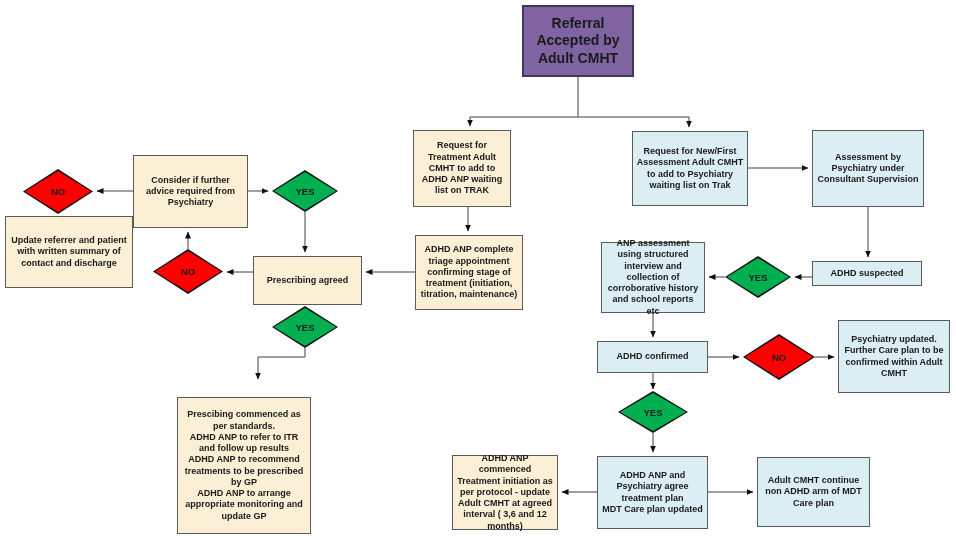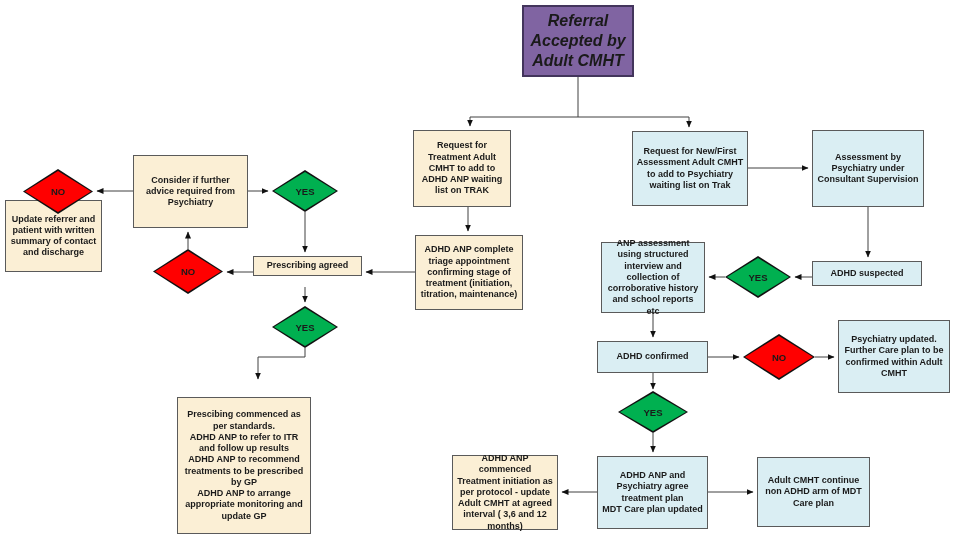--- a/index.html
+++ b/index.html
@@ -15,39 +15,39 @@
     text-align:center; padding:3px;
     font-size:9px; line-height:1.25; font-weight:600; color:#1a1a1a;
     border:1px solid var(--border, #5a5a5a);
   }
   .node .txt { white-space:pre-line; }
   .cream  { background:var(--cream, #FBEFD5); }
   .blue   { background:var(--blue, #DAEEF3); }
   .purple {
     background:var(--purple, #8064A2);
     border:2px solid var(--purple-border, #43355C);
-    font-size:16px; font-weight:700;font-style:italic;
+    font-size:14px; font-weight:700;
   }
 
   
   #n-referral              { left:522px; top:5px;   width:112px; height:72px; }
   #n-req-treatment         { left:413px; top:130px; width:98px; height:77px; }
   #n-req-assessment        { left:632px; top:131px; width:116px; height:75px; }
   #n-assessment-psychiatry { left:812px; top:130px; width:112px; height:77px; }
   #n-adhd-suspected        { left:812px; top:261px; width:110px; height:25px; }
   #n-anp-assessment        { left:601px; top:242px; width:104px; height:71px; }
   #n-adhd-confirmed        { left:597px; top:341px; width:111px; height:32px; }
   #n-psychiatry-updated    { left:838px; top:320px; width:112px; height:73px; }
   #n-anp-psychiatry-agree  { left:597px; top:456px; width:111px; height:73px; }
   #n-adult-cmht-continue   { left:757px; top:457px; width:113px; height:70px; }
   #n-anp-commenced         { left:452px; top:455px; width:106px; height:75px; }
   #n-triage                { left:415px; top:235px; width:108px; height:75px; }
-  #n-prescribing-agreed    { left:253px; top:256px; width:109px; height:20px; }
+  #n-prescribing-agreed    { left:253px; top:256px; width:109px; height:49px; }
   #n-consider-advice       { left:133px; top:155px; width:115px; height:73px; }
-  #n-update-referrer       { left:5px;   top:200px; width:97px; height:72px; }
+  #n-update-referrer       { left:5px;   top:216px; width:128px; height:72px; }
   #n-prescribing-commenced { left:177px; top:397px; width:134px; height:137px; }
 
   
   .diamond { position:absolute; }
   .d-outer, .d-inner {
     position:absolute;
     clip-path:polygon(50% 0, 100% 50%, 50% 100%, 0 50%);
   }
   .d-outer { inset:0; background:#111111; }
   .d-inner { inset:2px; }

